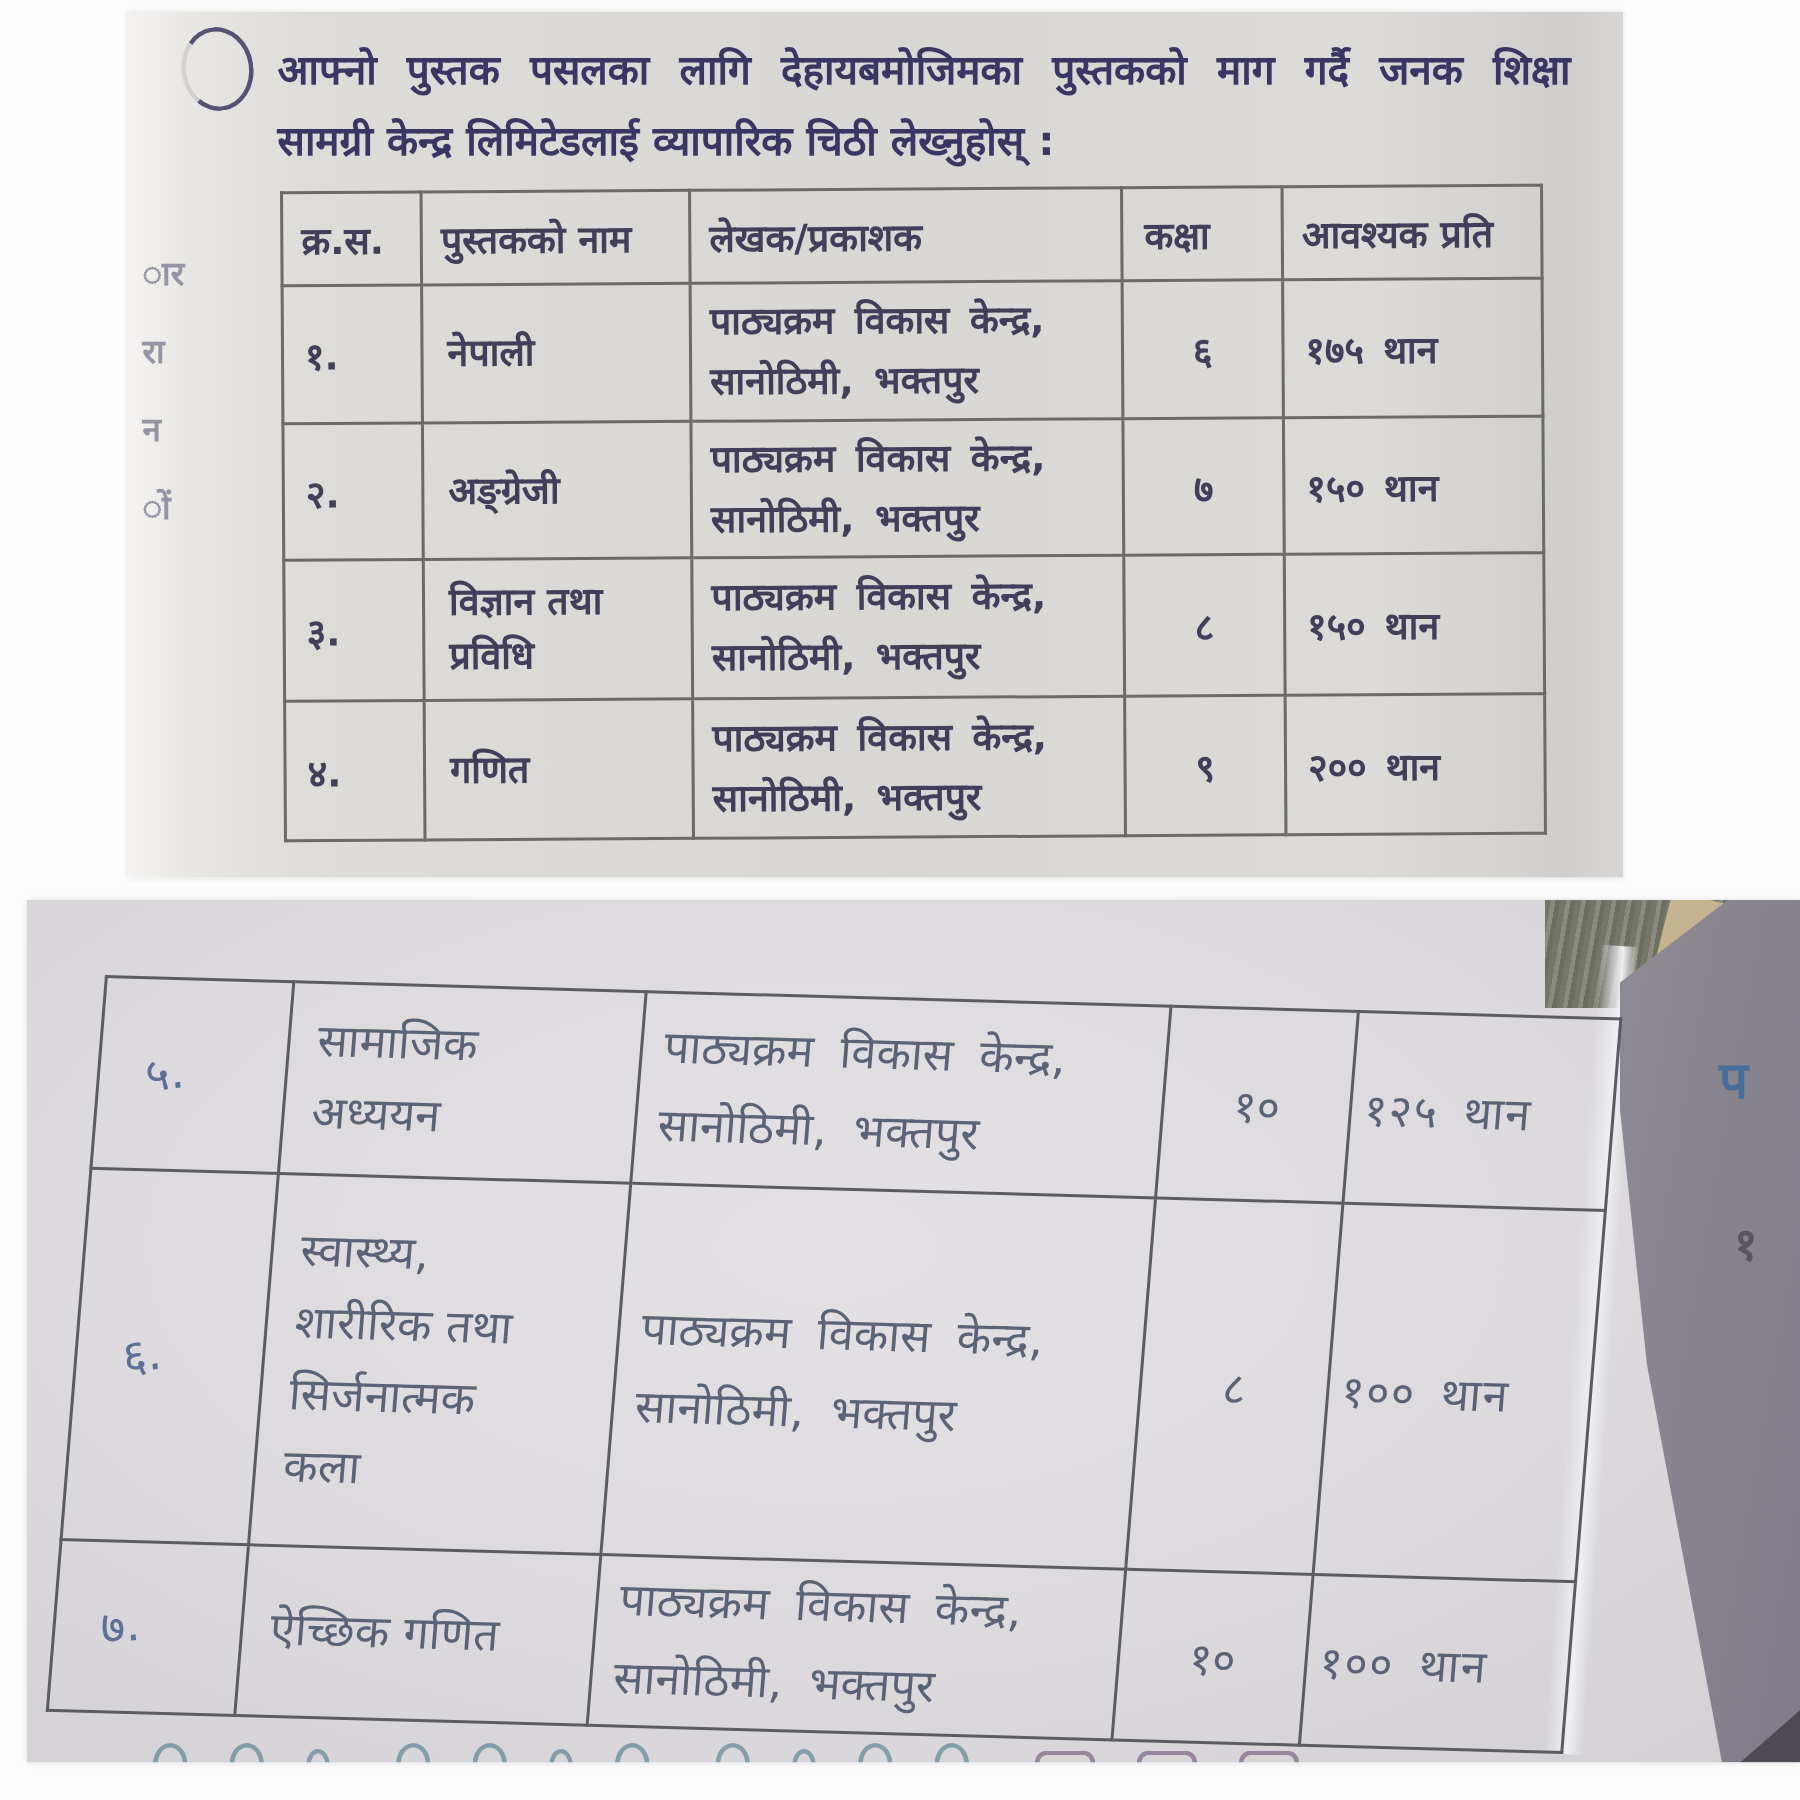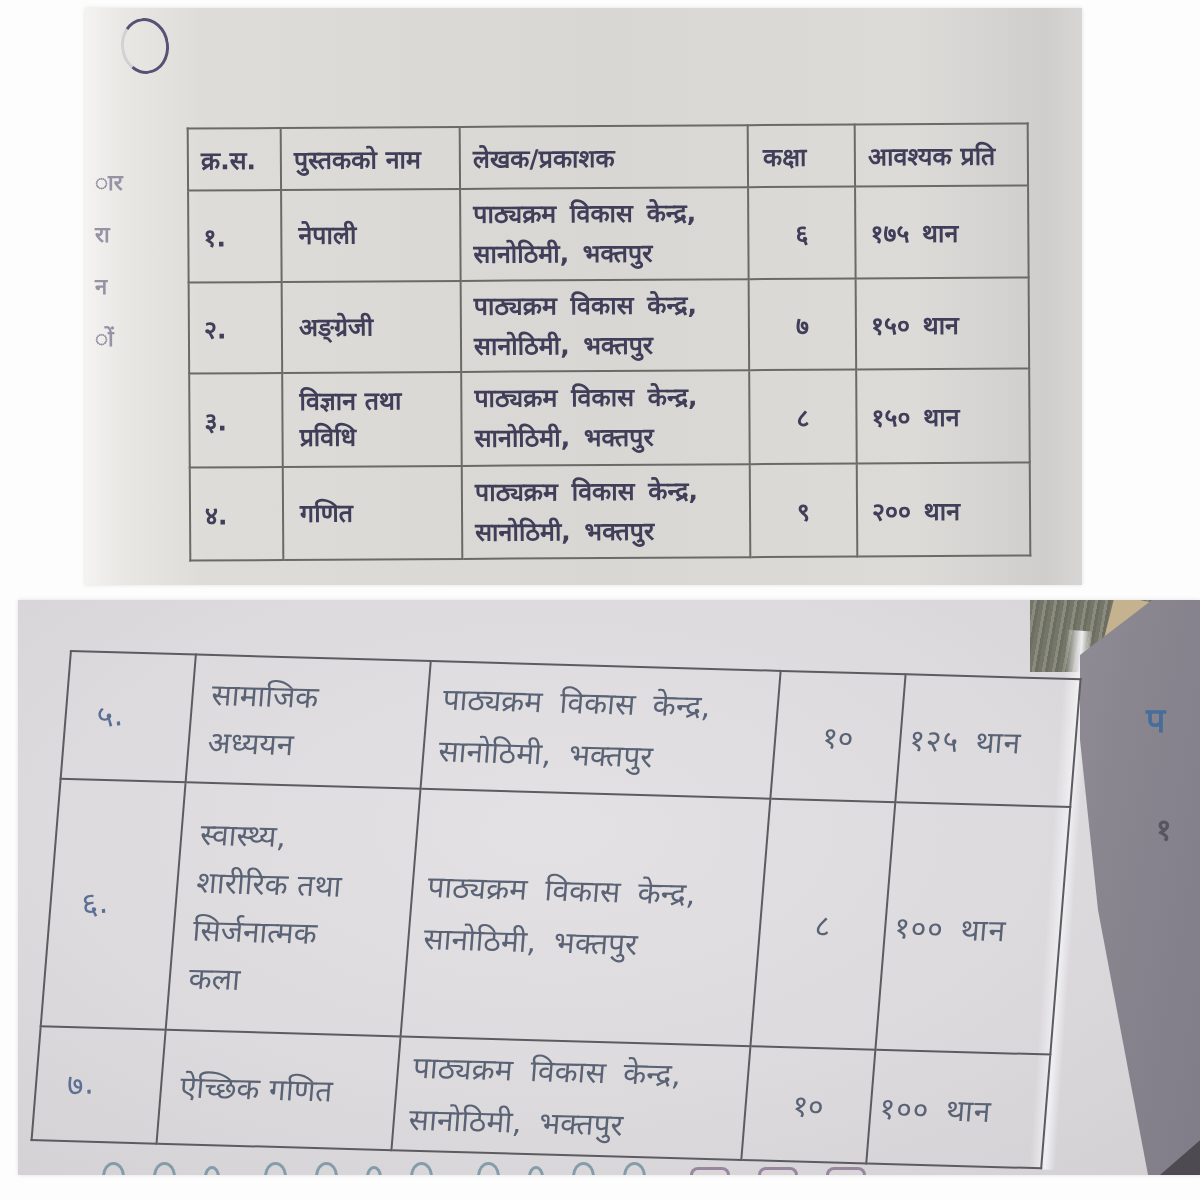--- a/index.html
+++ b/index.html
@@ -88,20 +88,22 @@
   <div class="edge-fragments">
     <span class="frag">ार</span>
     <span class="frag">रा</span>
     <span class="frag">न</span>
     <span class="frag">ों</span>
   </div>
 
   <div class="qnum-circle"></div>
 
   <div class="question">
+    <span class="qline1">आफ्नो पुस्तक पसलका लागि देहायबमोजिमका पुस्तकको माग गर्दै जनक शिक्षा</span>
+    <span class="qline2">सामग्री केन्द्र लिमिटेडलाई व्यापारिक चिठी लेख्नुहोस् :</span>
   </div>
 
   <table class="tbl tbl-top">
     <colgroup>
         <col class="c1">
         <col class="c2">
         <col class="c3">
         <col class="c4">
         <col class="c5">
       </colgroup>

